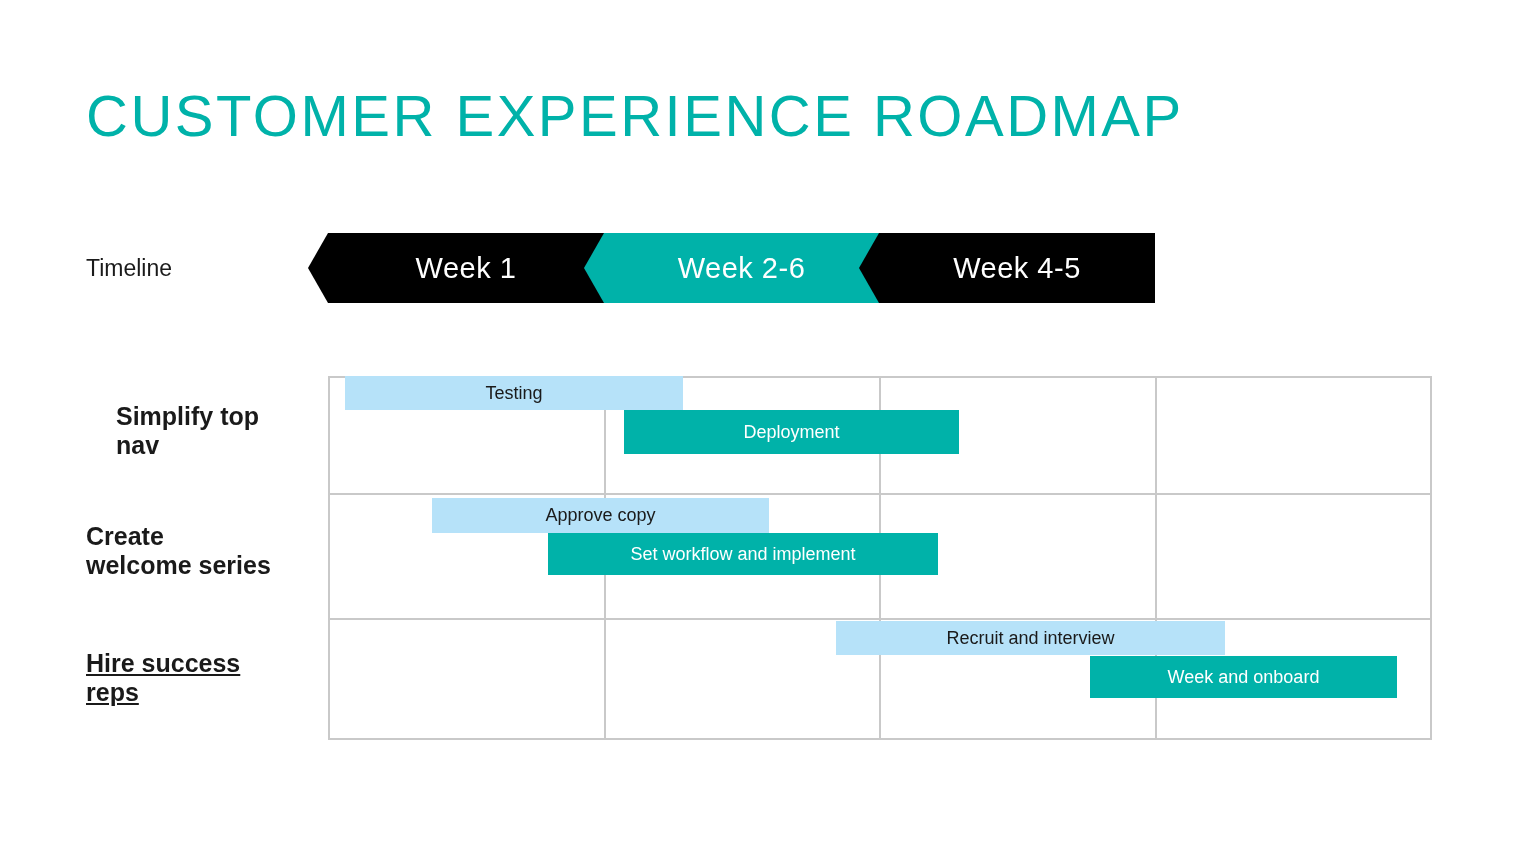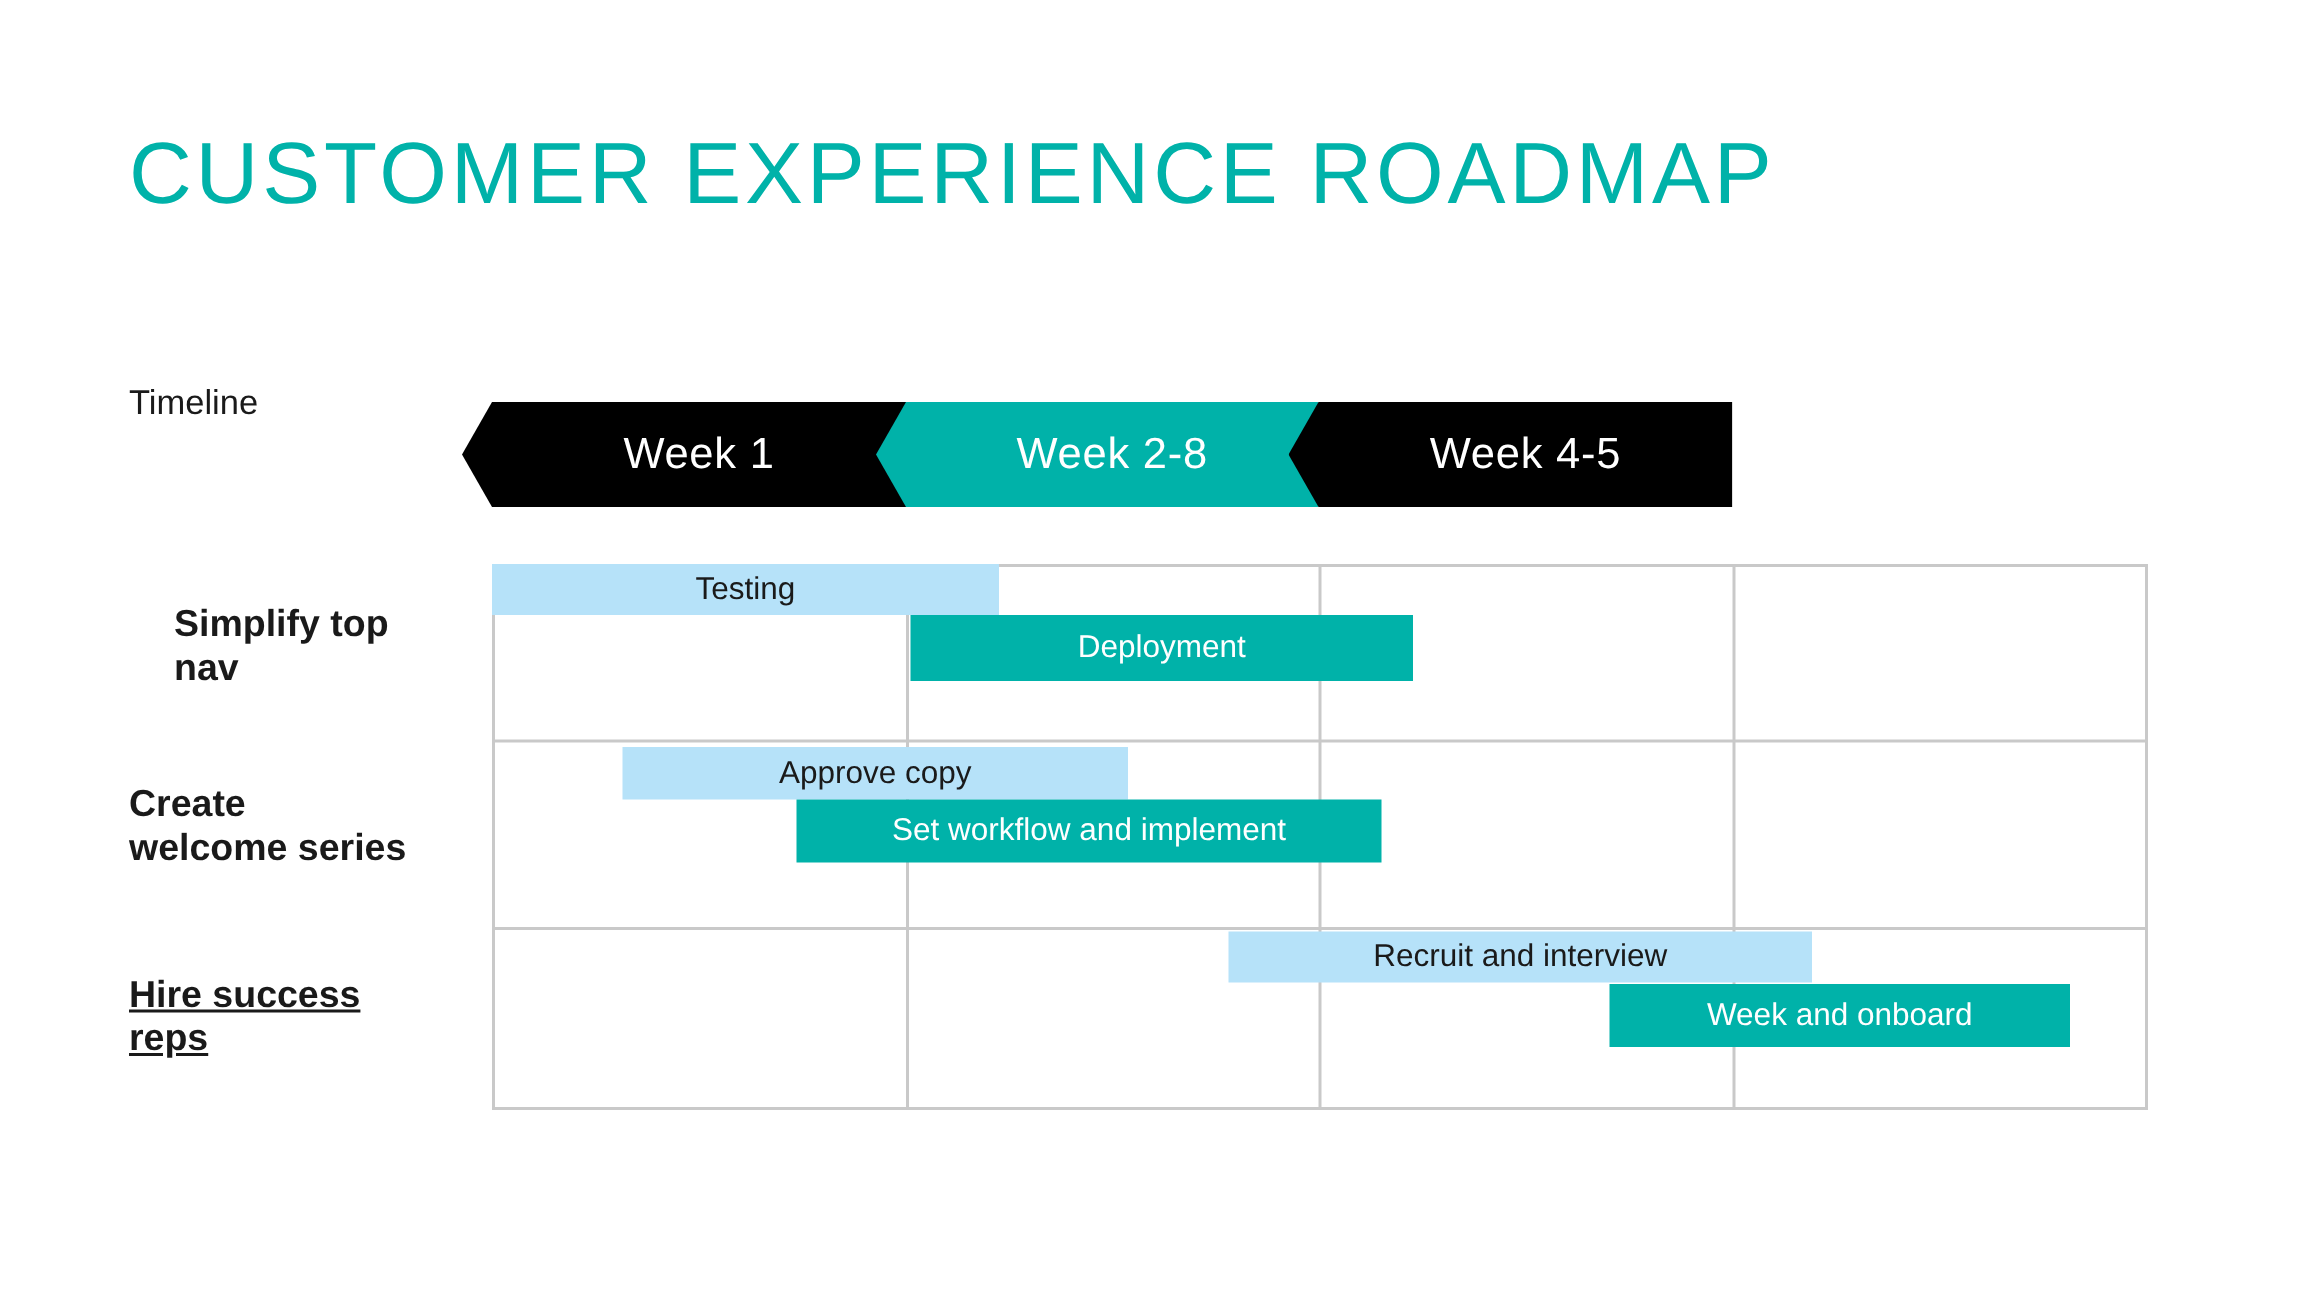--- a/index.html
+++ b/index.html
@@ -41,21 +41,20 @@
     position: absolute;
     top: 233px;
     height: 70px;
     display: flex;
     align-items: center;
     justify-content: center;
     color: #ffffff;
     font-size: 29px;
     letter-spacing: 0.5px;
     clip-path: polygon(20px 0, 100% 0, 100% 100%, 20px 100%, 0 50%);
-    margin-top: 35px;
   }
   .seg .seg-text { padding-left: 20px; }
   .seg-1 { left: 308px; width: 296px; background: var(--ink, #000000); z-index: 1; }
   .seg-2 { left: 584px; width: 295px; background: var(--teal, #00B2A9); z-index: 2; }
   .seg-3 { left: 859px; width: 296px; background: var(--ink, #000000); z-index: 3; }
   .seg-4 {
     left: 1135px; width: 320px;
     background: var(--teal, #00B2A9); z-index: 4;
     clip-path: polygon(20px 0, calc(100% - 20px) 0, 100% 50%, calc(100% - 20px) 100%, 20px 100%, 0 50%);
   }
@@ -102,23 +101,24 @@
   }
   .row-label-1 { top: 402px; margin-left: 30px; }
   .row-label-2 { top: 522px; }
   .row-label-3 { top: 649px; text-decoration: underline; }
   
   .bar {
     position: absolute;
     display: flex;
     align-items: center;
     justify-content: center;
-    font-size: 21px;
+    font-size: 18px;
     z-index: 5;
     white-space: nowrap;
+    margin-left: 17px;
   }
   .bar.blue { background: var(--light-blue, #B6E2F9); color: var(--dark-text, #1a1a1a); }
   .bar.teal { background: var(--teal, #00B2A9); color: #ffffff; }
   .bar-testing    { left: 328px;  top: 376px; width: 338px; height: 34px; }
   .bar-deployment { left: 607px;  top: 410px; width: 335px; height: 44px; }
   .bar-approve    { left: 415px;  top: 498px; width: 337px; height: 35px; }
   .bar-workflow   { left: 531px;  top: 533px; width: 390px; height: 42px; }
   .bar-recruit    { left: 819px;  top: 621px; width: 389px; height: 34px; }
   .bar-hire       { left: 1073px; top: 656px; width: 307px; height: 42px; }
 </style>
@@ -128,21 +128,21 @@
 <div class="canvas">
 
   <h1 class="title">CUSTOMER EXPERIENCE ROADMAP</h1>
 
   <div class="timeline-label">Timeline</div>
 
   <div class="seg seg-1">
     <span class="seg-text">Week 1</span>
   </div>
   <div class="seg seg-2">
-    <span class="seg-text">Week 2-8</span>
+    <span class="seg-text">Week 2-6</span>
   </div>
   <div class="seg seg-3">
     <span class="seg-text">Week 4-5</span>
   </div>
 
   <div class="grid">
     <div class="vline v-1"></div>
     <div class="vline v-2"></div>
     <div class="vline v-3"></div>
     <div class="hline h-1"></div>

